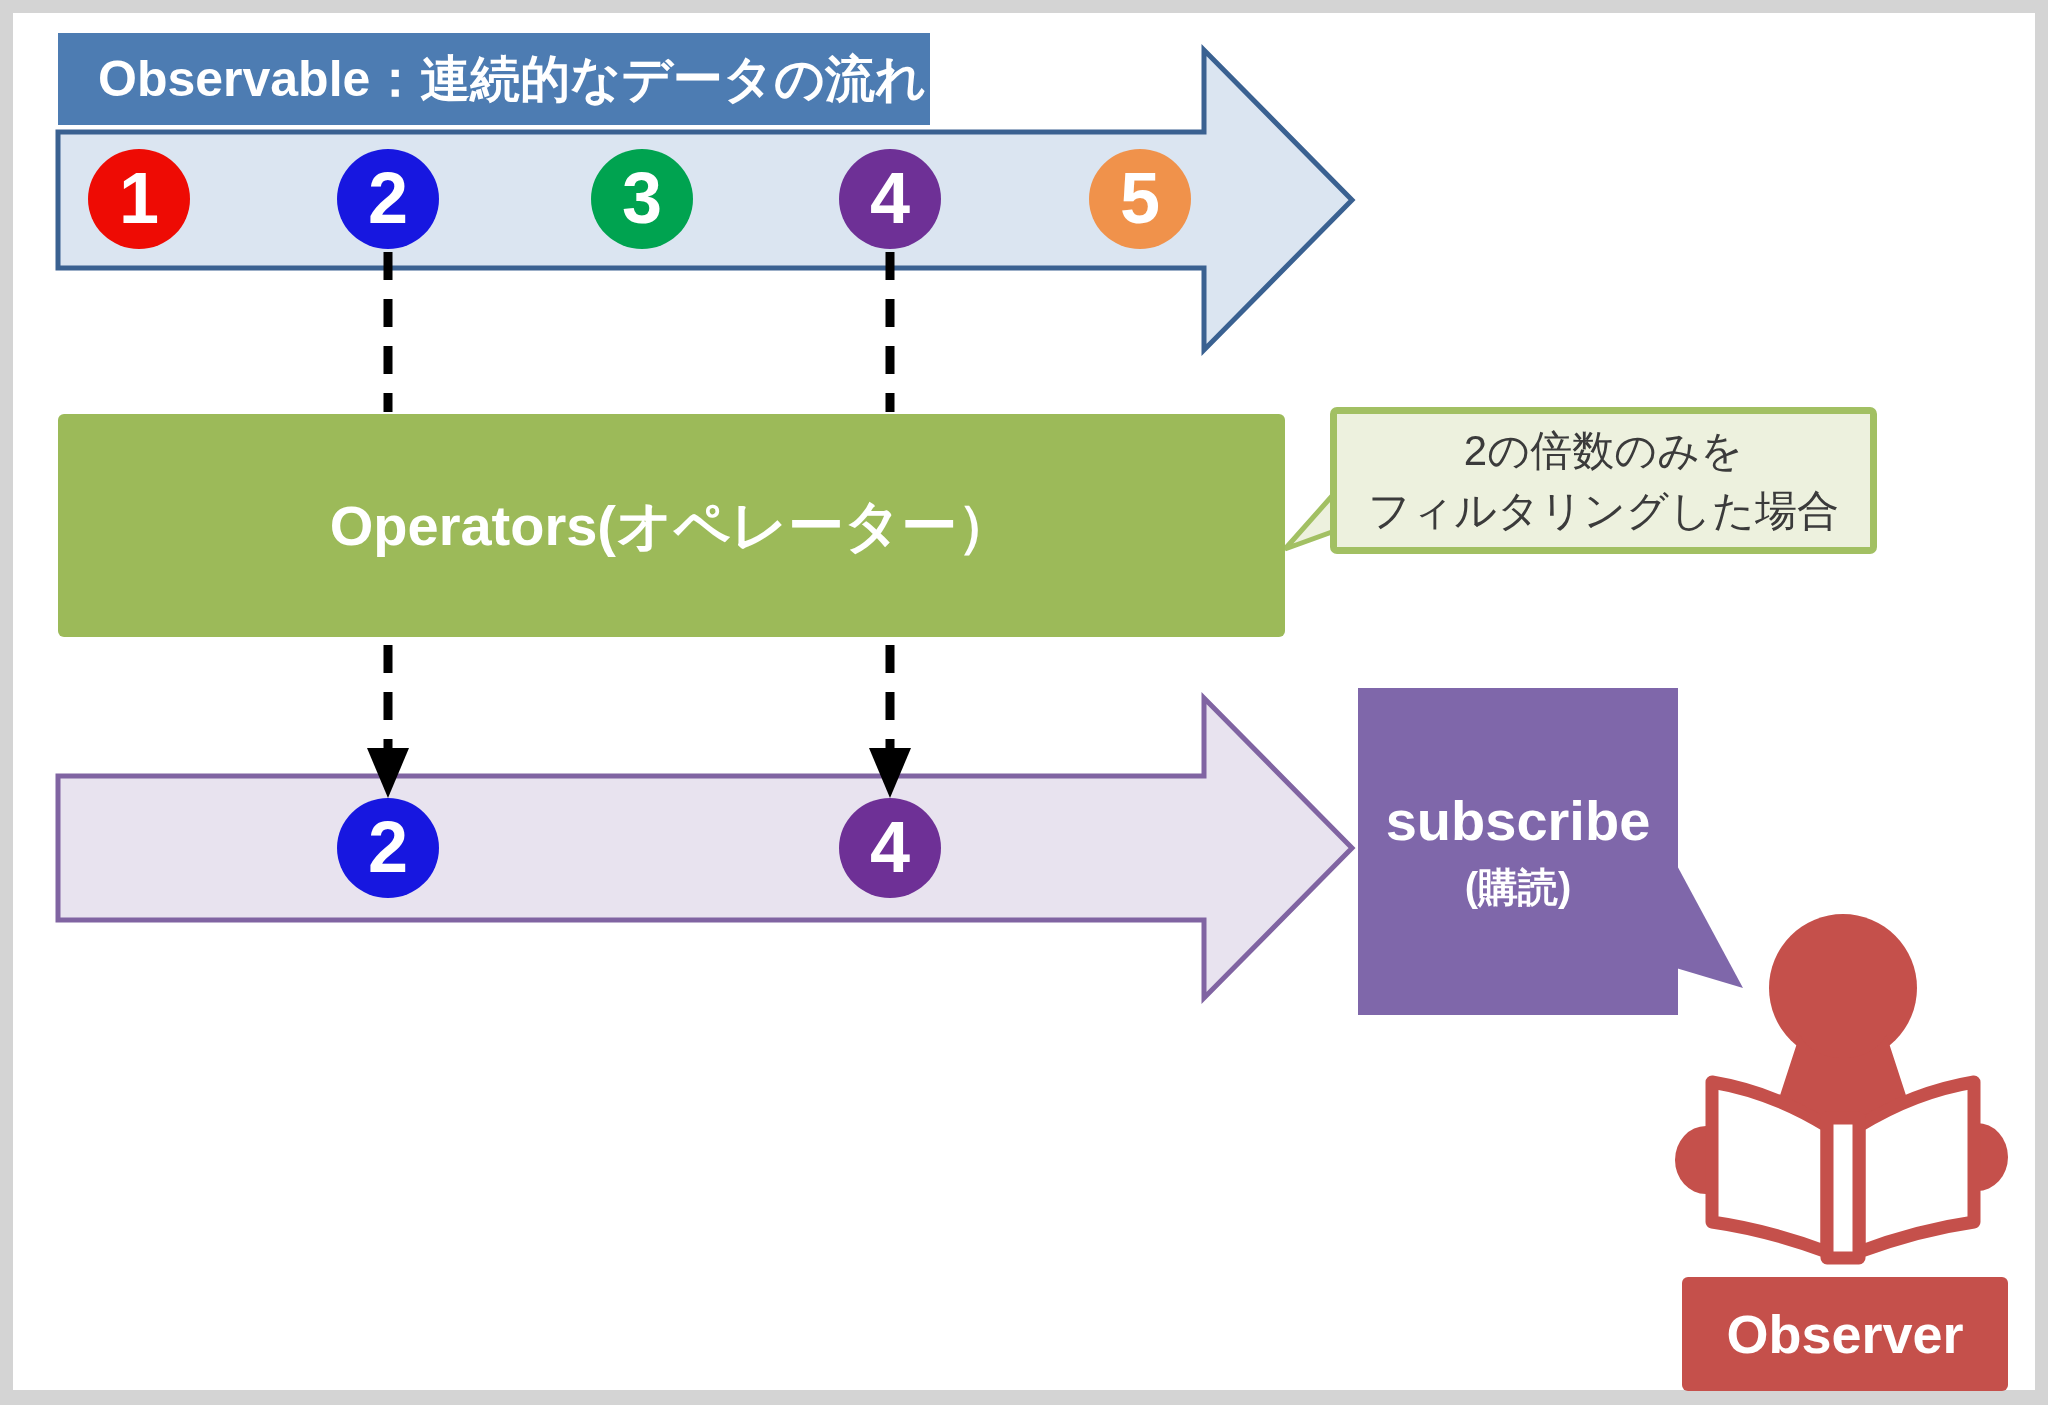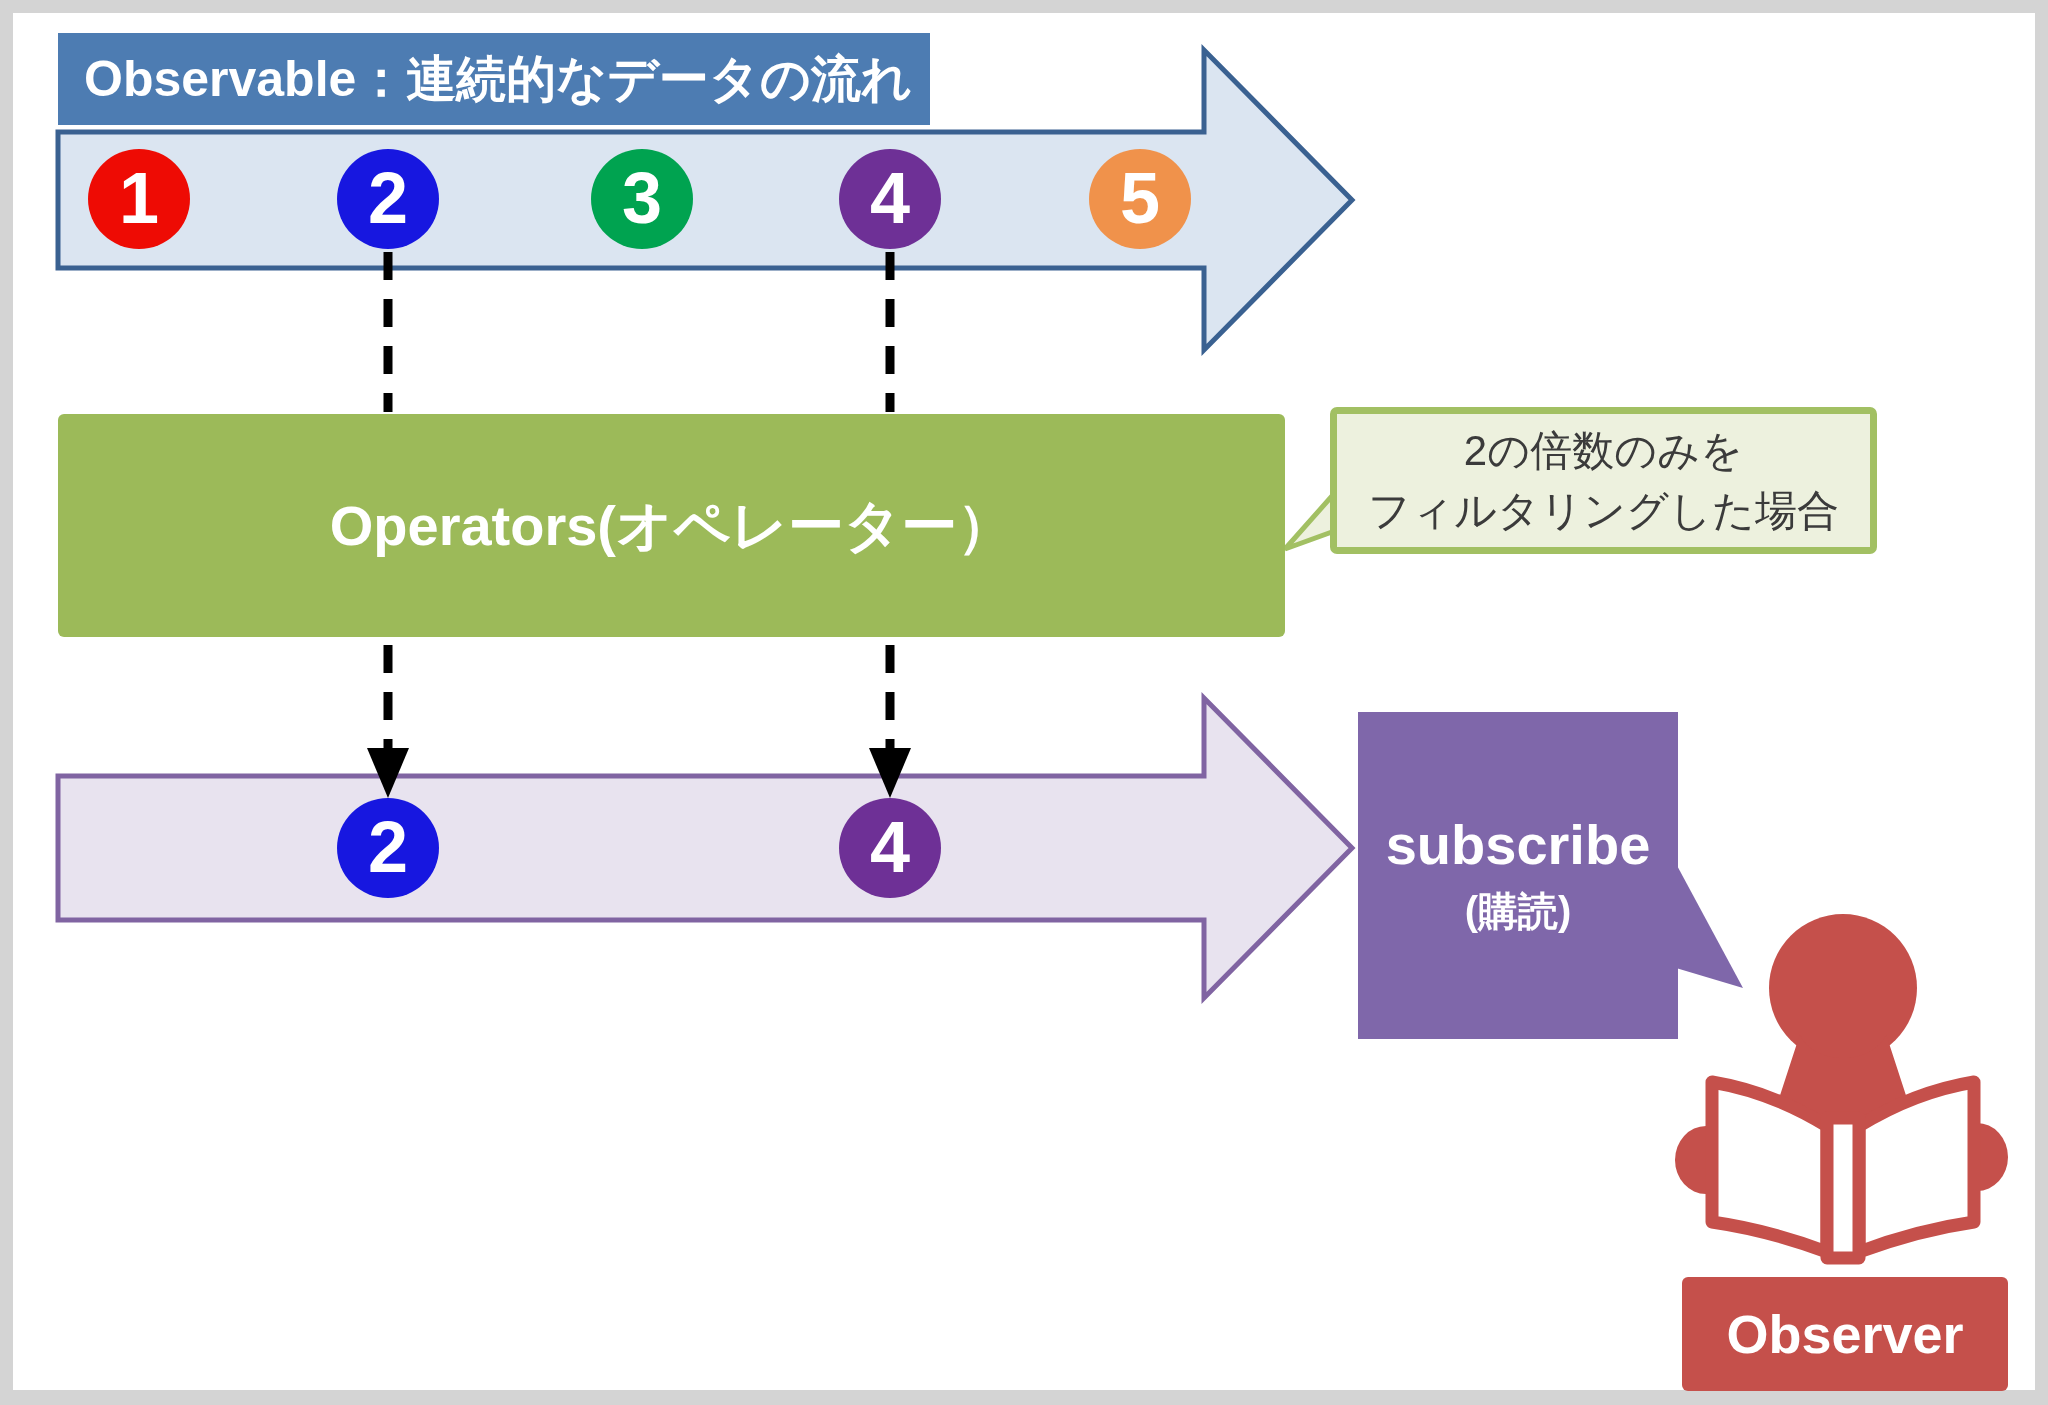--- a/index.html
+++ b/index.html
@@ -4,36 +4,36 @@
 <style>
   html,body{margin:0;padding:0;background:#eee;}
   .stage{position:relative;width:2048px;height:1405px;background:#d4d4d4;
          font-family:"Liberation Sans","DejaVu Sans",sans-serif;overflow:hidden;}
   .canvas{position:absolute;left:13px;top:13px;right:13px;bottom:15px;background:#ffffff;}
   .layer{position:absolute;left:0;top:0;width:2048px;height:1405px;}
   .abs{position:absolute;box-sizing:border-box;}
 
   .obs-header{left:58px;top:33px;width:872px;height:92px;background:#4d7cb2;
               color:#fff;font-size:50px;font-weight:bold;line-height:92px;
-              padding-left:26px;white-space:nowrap;}
+              padding-left:40px;white-space:nowrap;}
   .ball{position:absolute;width:102px;height:100px;border-radius:50%;
         color:#fff;font-size:72px;font-weight:bold;text-align:center;
         line-height:98px;}
   .ops-box{left:58px;top:414px;width:1227px;height:223px;background:#9cba59;
            border-radius:6px;color:#fff;display:flex;flex-direction:column;
            align-items:center;justify-content:center;text-align:center;gap:24px;}
   .ops-title{font-size:56px;font-weight:bold;line-height:66px;}
   .ops-sub{font-size:44px;font-weight:bold;line-height:56px;}
   .note-bubble{left:1330px;top:407px;width:547px;height:147px;background:#edf1de;
                border:7px solid #a2c063;border-radius:7px;color:#3b3b3b;
                display:flex;flex-direction:column;align-items:center;justify-content:center;
                text-align:center;font-size:42px;line-height:60px;}
   .sub-box{left:1358px;top:688px;width:320px;height:327px;background:#7f67aa;
            color:#fff;display:flex;flex-direction:column;align-items:center;
-           justify-content:center;text-align:center;margin-top:24px;}
+           justify-content:center;text-align:center;}
   .sub-title{font-size:56px;font-weight:bold;line-height:70px;}
   .sub-sub{font-size:40px;font-weight:bold;line-height:62px;}
   .observer-label{left:1682px;top:1277px;width:326px;height:114px;background:#c5504b;
                   border-radius:6px;color:#fff;font-size:54px;font-weight:bold;
                   display:flex;align-items:center;justify-content:center;}
 </style>
 </head>
 <body>
 
 <div class="stage">

